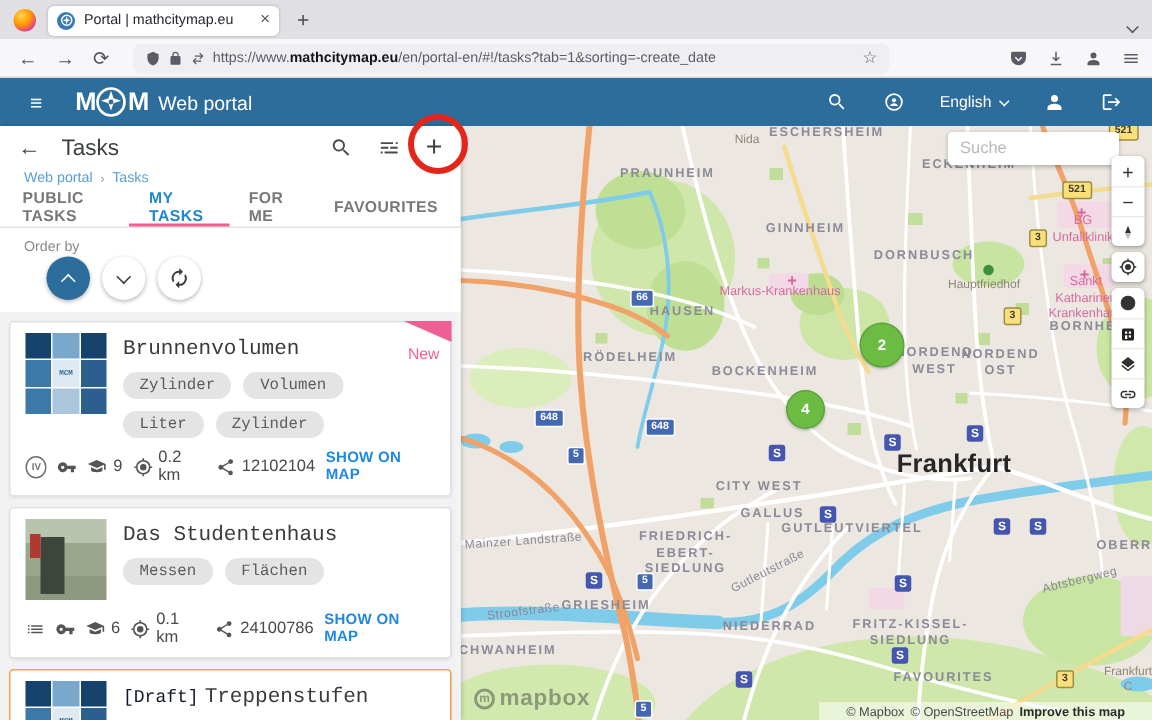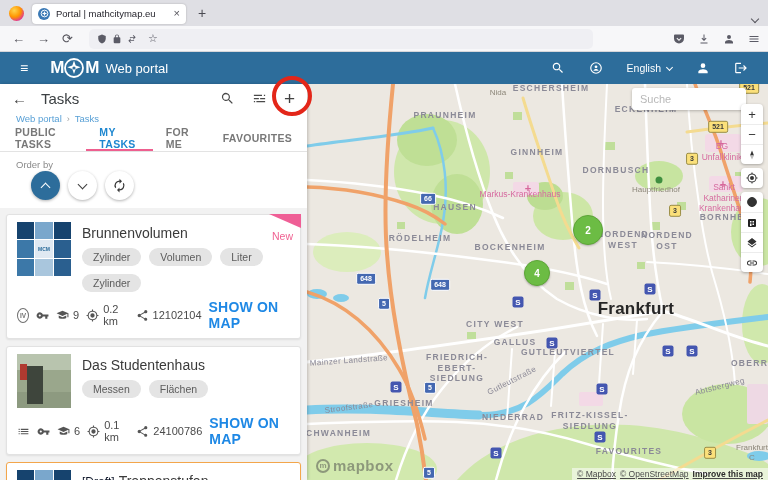--- a/index.html
+++ b/index.html
@@ -74,41 +74,41 @@
   .btn-up { margin-left:15px; }
   .circ-btn .chev { width:7px; height:7px; border-width:1.8px; border-color:#3c3c3c; }
   .circ-btn.primary .chev { border-color:#fff; transform:rotate(-135deg); margin-top:3px; }
   .circ-btn .chev.down { margin-top:-3px; }
   .circ-btn svg { width:15px; height:15px; fill:#3c3c3c; }
 
   .tasklist { flex:1; background:#f2f2f2; padding:6px; display:flex; flex-direction:column; gap:7px; overflow:hidden; }
   .card { position:relative; background:#fff; border:1px solid #e2e2e2; border-radius:3px; padding:7px 10px;
     box-shadow:0 1px 2px rgba(0,0,0,.08); }
   .card.draft { border-color:#f3a64b; }
-  .card-row1 { display:flex; gap:11px; }
+  .card-row1 { display:flex; gap:11px;font-family:Liberation Mono, monospace; }
   .thumb { width:54px; height:54px; flex:0 0 54px; }
   .mcm-thumb { display:grid; grid-template-columns:1fr 1fr 1fr; grid-template-rows:1fr 1fr 1fr; gap:1px; background:#fff; }
   .mcm-thumb div { width:100%; height:100%; }
   .mcm-thumb .c { display:flex; align-items:center; justify-content:center; font-size:5px; font-weight:bold; color:#2d6d9b; background:#dfe9f2; }
   .photo-thumb { background:
      linear-gradient(180deg, #b8c4ae 0 30%, #9aa78c 30% 70%, #8d9a80 70%);
      position:relative; overflow:hidden; }
   .photo-thumb::before { content:""; position:absolute; left:18%; top:22%; width:30%; height:70%; background:#3e453c; }
   .photo-thumb::after { content:""; position:absolute; left:6%; top:18%; width:12%; height:30%; background:#b03a30; }
   .card-main { flex:1; min-width:0; padding-top:3px; }
   .card-title { font-size:14px; color:#3a3a3a; }
   .draft-label { color:#0f172a; font-size:12px; margin-right:4px; }
   .tagrow { margin-top:7px; display:flex; gap:8px; flex-wrap:wrap; }
   .tag { background:#e4e4e4; color:#5c5c5c; font-size:10.5px; padding:3px 11px; border-radius:12px; white-space:nowrap; }
   .metarow { display:flex; align-items:center; gap:7px; margin-top:7px; font-size:11px; color:#4a4a4a; }
   .metarow svg { width:13px; height:13px; fill:#555; flex:0 0 auto; }
   .lvl-circle { width:15px; height:15px; border:1.2px solid #707070; border-radius:50%; color:#707070;
     font-size:6.5px; display:flex; align-items:center; justify-content:center; font-weight:bold; }
   .meta-num { margin-left:-3px; }
-  .showmap { margin-left:auto; color:#1e88e5; font-size:14px; font-weight:bold; letter-spacing:.2px; }
+  .showmap { margin-left:auto; color:#1e88e5; font-size:10px; font-weight:bold; letter-spacing:.2px; }
   .ribbon { position:absolute; top:-1px; right:-1px; width:0; height:0;
     border-top:14px solid #ef5f96; border-left:32px solid transparent; }
   .new-label { position:absolute; top:15px; right:7px; color:#f06292; font-size:10.5px; }
 
   
   .annot { position:absolute; left:272px; top:76px; width:40px; height:40px; border:4px solid #e32619;
     border-radius:50%; z-index:50; pointer-events:none; }
 
   
   .map { position:relative; flex:1; background:#ece8e1; overflow:hidden; }
@@ -136,21 +136,21 @@
   .ctrl-group { position:absolute; right:5px; width:22px; background:#fff; border-radius:4px; box-shadow:0 1px 3px rgba(0,0,0,.3);
     display:flex; flex-direction:column; overflow:hidden; }
   .ctrl-btn { height:20px; display:flex; align-items:center; justify-content:center; font-size:13px; color:#333; }
   .ctrl-btn + .ctrl-btn { border-top:1px solid #ececec; }
   .ctrl-btn svg { width:12px; height:12px; fill:#333; }
   .mapbox-logo { position:absolute; left:9px; bottom:6px; display:flex; align-items:center; gap:3px; opacity:.5; }
   .mapbox-logo .mb-circle { width:14px; height:14px; border:2px solid #4a4a4a; border-radius:50%;
     display:flex; align-items:center; justify-content:center; font-size:8px; font-weight:bold; color:#4a4a4a; }
   .mapbox-logo .mb-text { font-size:15px; font-weight:bold; color:#4a4a4a; letter-spacing:.5px; }
   .attrib { position:absolute; right:0; bottom:0; background:rgba(255,255,255,.55); font-size:8.5px; color:#4a4a4a;
-    padding:1px 5px; display:flex; gap:4px;text-decoration:underline; }
+    padding:1px 18px; display:flex; gap:4px; }
   .attrib .improve { font-weight:bold; color:#2b2b2b; }
 </style>
 </head>
 <body>
 
 <div id="stage">
 
   <div class="tabbar">
     <div class="ff-icon"></div>
     <div class="btab">
@@ -174,20 +174,21 @@
     <div class="urlbar">
       <svg viewBox="0 0 24 24">
           <path d="M12 1L3 5v6c0 5.5 3.8 10.7 9 12 5.2-1.3 9-6.5 9-12V5l-9-4z"></path>
         </svg>
       <svg viewBox="0 0 24 24">
           <path d="M18 8h-1V6a5 5 0 0 0-10 0v2H6a2 2 0 0 0-2 2v10a2 2 0 0 0 2 2h12a2 2 0 0 0 2-2V10a2 2 0 0 0-2-2zM9 6a3 3 0 0 1 6 0v2H9V6z"></path>
         </svg>
       <svg viewBox="0 0 24 24">
           <path d="M7 7h10l-3-3 1.4-1.4L20.8 8l-5.4 5.4L14 12l3-3H7V7zm10 10H7l3 3-1.4 1.4L3.2 16l5.4-5.4L10 12l-3 3h10v2z"></path>
         </svg>
+      <span class="url-text"><span>https://www.</span><b>mathcitymap.eu</b><span>/en/portal-en/#!/tasks?tab=1&amp;sorting=-create_date</span></span>
       <span class="star">☆</span>
     </div>
     <div class="nav-right">
       <svg viewBox="0 0 24 24">
           <path d="M4 3h16a2 2 0 0 1 2 2v6a10 10 0 0 1-20 0V5a2 2 0 0 1 2-2zm8 13l5-5-1.4-1.4L12 13.2 8.4 9.6 7 11l5 5z"></path>
         </svg>
       <svg viewBox="0 0 24 24">
           <path d="M12 16l5-5-1.4-1.4-2.6 2.6V3h-2v9.2L8.4 9.6 7 11l5 5zM5 19h14v2H5z"></path>
         </svg>
       <svg viewBox="0 0 24 24">
@@ -477,35 +478,35 @@
           <div class="mlabel muted" style="left: 349px; top: 106px;">Hauptfriedhof</div>
           <div class="mlabel poi" style="left: 417px; top: 114px;">Sankt Katharinen
 Krankenhaus</div>
           <div class="mlabel area" style="left: 421px; top: 133px;">BORNHEIM</div>
           <div class="mlabel area" style="left: 113px; top: 154px;">RÖDELHEIM</div>
           <div class="mlabel area" style="left: 203px; top: 163px;">BOCKENHEIM</div>
           <div class="mlabel area" style="left: 316px; top: 156px;">NORDEND
 WEST</div>
           <div class="mlabel area" style="left: 360px; top: 157px;">NORDEND
 OST</div>
-          <div class="mlabel area" style="left: 188px; top: 195px; margin-top: 45px;">CITY WEST</div>
+          <div class="mlabel area" style="left: 199px; top: 195px; margin-top: 45px;">CITY WEST</div>
           <div class="mlabel city" style="left: 329px; top: 225px;">Frankfurt</div>
           <div class="mlabel area" style="left: 208px; top: 258px;">GALLUS</div>
           <div class="mlabel street" style="transform: translate(-50%, -50%) rotate(-4deg); left: 42px; top: 277px;">Mainzer Landstraße</div>
           <div class="mlabel area" style="left: 150px; top: 284px;">FRIEDRICH-
 EBERT-
 SIEDLUNG</div>
           <div class="mlabel area" style="left: 261px; top: 268px;">GUTLEUTVIERTEL</div>
           <div class="mlabel area" style="left: 450px; top: 279px;">OBERRAD</div>
           <div class="mlabel street" style="transform: translate(-50%, -50%) rotate(-27deg); left: 205px; top: 297px;">Gutleutstraße</div>
           <div class="mlabel street" style="transform: translate(-50%, -50%) rotate(-14deg); left: 413px; top: 303px;">Abtsbergweg</div>
           <div class="mlabel area" style="left: 97px; top: 319px;">GRIESHEIM</div>
           <div class="mlabel street" style="transform: translate(-50%, -50%) rotate(-7deg); left: 42px; top: 324px;">Stroofstraße</div>
           <div class="mlabel area" style="left: 206px; top: 333px;">NIEDERRAD</div>
-          <div class="mlabel area" style="left: 283px; top: 337px;">FRITZ-KISSEL-
+          <div class="mlabel area" style="left: 300px; top: 337px;">FRITZ-KISSEL-
 SIEDLUNG</div>
           <div class="mlabel area" style="left: 28px; top: 349px;">SCHWANHEIM</div>
           <div class="mlabel area" style="left: 322px; top: 367px;">FAVOURITES</div>
           <div class="mlabel muted" style="left: 445px; top: 369px;">Frankfurt C</div>
           <div class="badge y" style="left: 442px; top: 4px;">521</div>
           <div class="badge y" style="left: 411px; top: 43px;">521</div>
           <div class="badge y" style="left: 385px; top: 75px;">3</div>
           <div class="badge y" style="left: 368px; top: 127px;">3</div>
           <div class="badge y" style="left: 403px; top: 369px;">3</div>
           <div class="badge b" style="left: 121px; top: 115px;">66</div>

